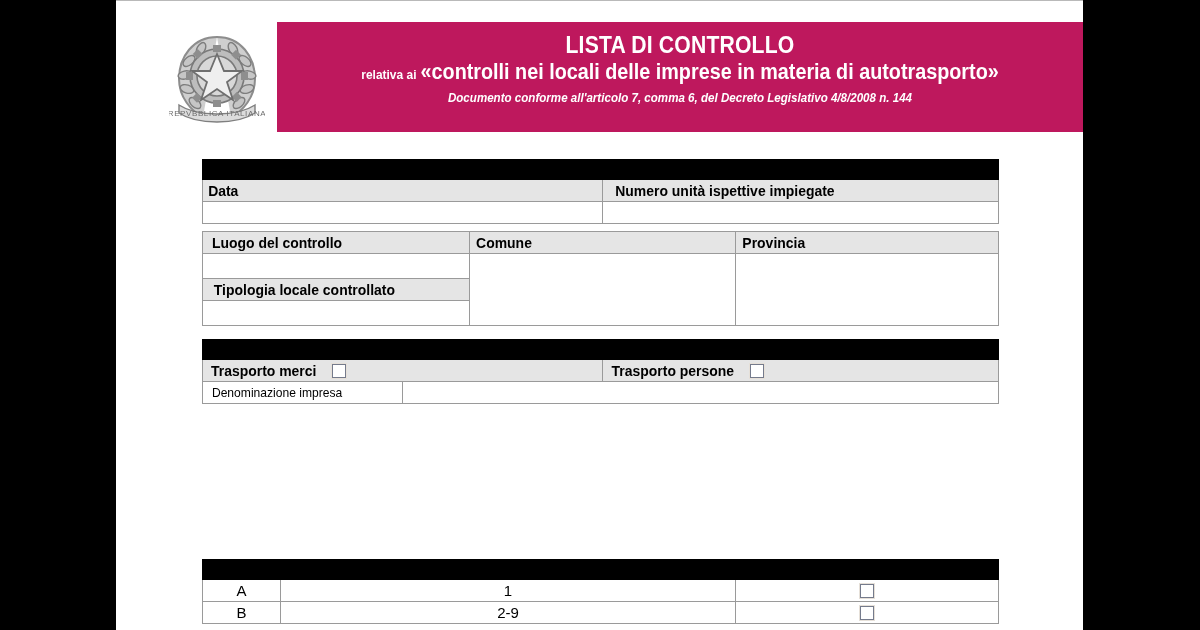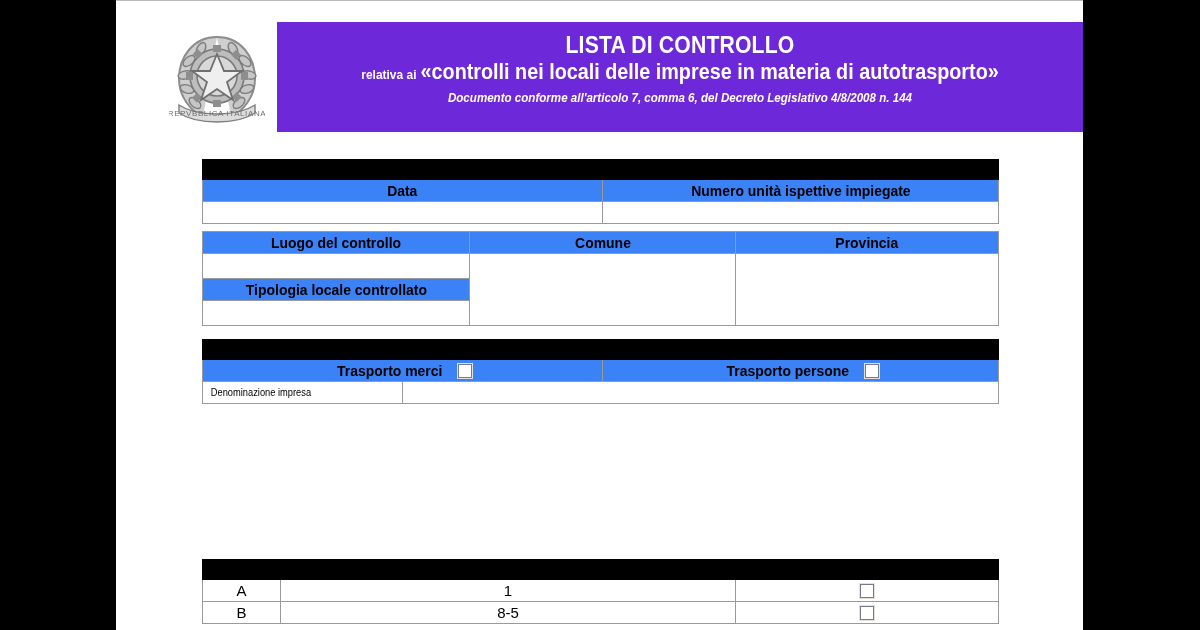--- a/index.html
+++ b/index.html
@@ -37,21 +37,21 @@
     position: absolute;
     left: 53px; top: 2px;
     width: 96px; height: 112px; text-align: center;
   }
   .emblem svg { display: block; width: 96px; height: 112px; }
 
   .title-bar {
     position: absolute;
     left: 161px; top: 3px;
     width: 806px; height: 110px;
-    background: #6d28d9;
+    background: #be185d;
     color: #ffffff;
     text-align: center;
     padding-top: 11px;
   }
   .t-main {
     font-size: 23px;
     font-weight: bold;
     letter-spacing: .2px;
     line-height: 1.1;
     transform: scaleX(.92);
@@ -104,27 +104,27 @@
     text-align: center;
     font-size: 14.5px;
     font-weight: normal;
     letter-spacing: .35px;
     height: 20px !important;
     border: 1px solid #000000 !important;
     transform: none;
   }
   .bar span { display: inline-block; transform: scaleX(.93); }
   .hdr {
-    background: #3b82f6;
-    text-align: center;
+    background: #e5e5e5;
+    text-align: left;
     font-weight: bold;
     font-size: 15px;
   }
   .hdr span, .lbl span, .ctr span { display: inline-block; transform: scaleX(.93); }
-  .lbl { font-size: 10px; text-align: left; }
+  .lbl { font-size: 13px; text-align: left; }
   .ctr { text-align: center; font-size: 15px; }
   .blank { background: #ffffff; }
   .tall { height: 30px; }
 
   
   .cb {
     display: inline-block;
     width: 14px; height: 14px;
     border: 1.6px solid #757b8c;
     background: #ffffff;
@@ -302,21 +302,21 @@
         </tr>
         <tr>
           <td class="ctr tall">A</td>
           <td class="ctr tall">1</td>
           <td class="ctr tall">
             <i class="cb" style="margin-left:0"></i>
           </td>
         </tr>
         <tr>
           <td class="ctr tall">B</td>
-          <td class="ctr tall">8-5</td>
+          <td class="ctr tall">2-9</td>
           <td class="ctr tall">
             <i class="cb" style="margin-left:0"></i>
           </td>
         </tr>
       </tbody>
     </table>
 
   </div>
 </div>
 

